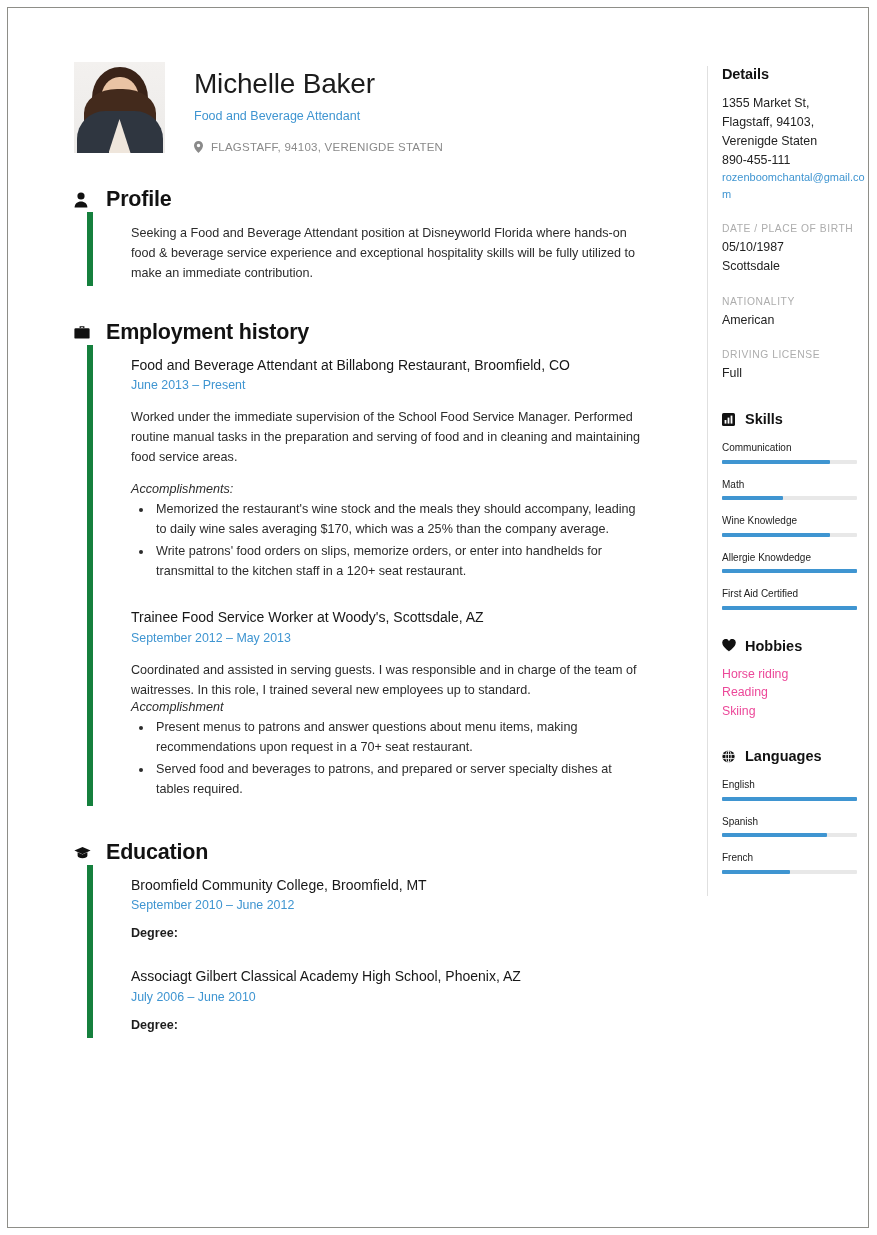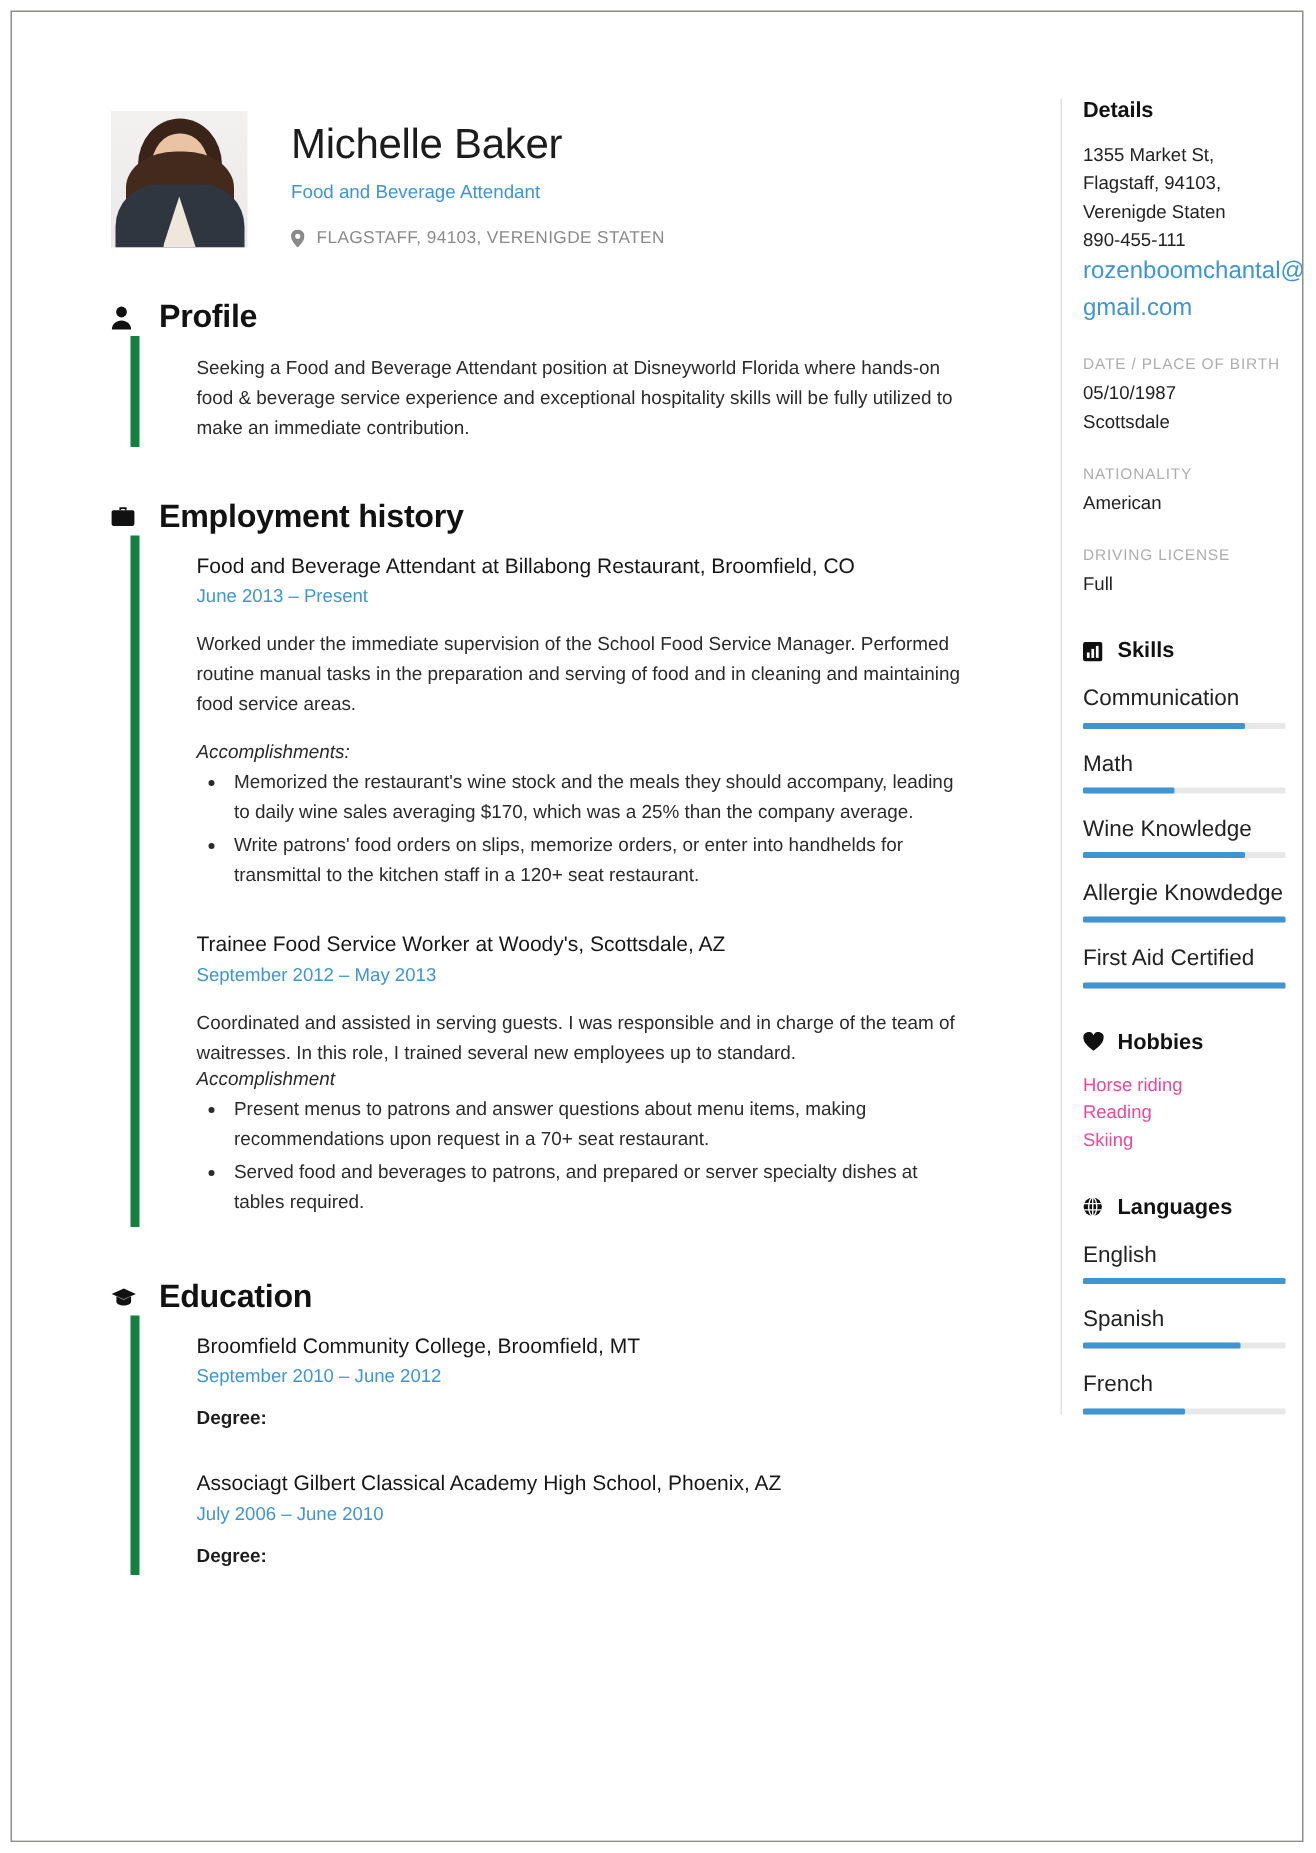--- a/index.html
+++ b/index.html
@@ -21,21 +21,21 @@
   .sheet {
     position: absolute;
     left: 0; top: 0; right: 0; bottom: 0;
     background: #fff;
     padding: 0;
   }
 
   
   .main-col {
     position: absolute;
-    left: 66px; top: 58px;
+    left: 66px; top: 46px;
     width: 570px;
   }
   .side-col {
     position: absolute;
     left: 699px; top: 58px;
     width: 165px;
     border-left: 1px solid #e0e0e0;
     padding-left: 14px;
     min-height: 830px;
   }
@@ -132,33 +132,33 @@
   ul.bullets { margin: 4px 0 0 0; padding-left: 22px; }
   ul.bullets li { margin-top: 2px; padding-left: 3px; }
   .degree { font-size: 12.6px; font-weight: 700; color: #1d1d1d; margin-top: 14px; }
 
   
   .side-title {
     font-size: 14.5px; font-weight: 700; color: #121212; letter-spacing: -0.1px;
   }
   .side-block { margin-top: 12px; }
   .side-line { font-size: 12.4px; color: #222; line-height: 1.52; }
-  .side-link { font-size: 16px; color: #3f95d1; line-height: 1.52; word-break: break-all; }
+  .side-link { font-size: 11px; color: #3f95d1; line-height: 1.52; word-break: break-all; }
   .side-label {
     font-size: 10.3px; color: #adadad; letter-spacing: 0.55px;
     margin-top: 20px; margin-bottom: 4px; text-transform: uppercase;
   }
   .side-sec { margin-top: 28px; }
   .side-sec-head { display: flex; align-items: center; }
   .side-sec-head .sico { width: 15px; flex: 0 0 15px; display:flex; align-items:center; }
   .side-sec-head .stxt {
     font-size: 14.5px; font-weight: 700; color: #121212; margin-left: 8px;
   }
   .meter { margin-top: 14px; }
-  .meter-label { font-size: 15px; color: #222; line-height: 1.35; }
+  .meter-label { font-size: 10px; color: #222; line-height: 1.35; }
   .meter-track {
     margin-top: 5px; height: 4px; width: 135px;
     background: #e8e8e8; border-radius: 1px; position: relative;
   }
   .meter-fill {
     position: absolute; left: 0; top: 0; height: 4px;
     background: #3f95d1; border-radius: 1px;
   }
   .hobby { font-size: 12.3px; color: #ec4899; line-height: 1.5; }
   .hobbies-wrap { margin-top: 11px; }

